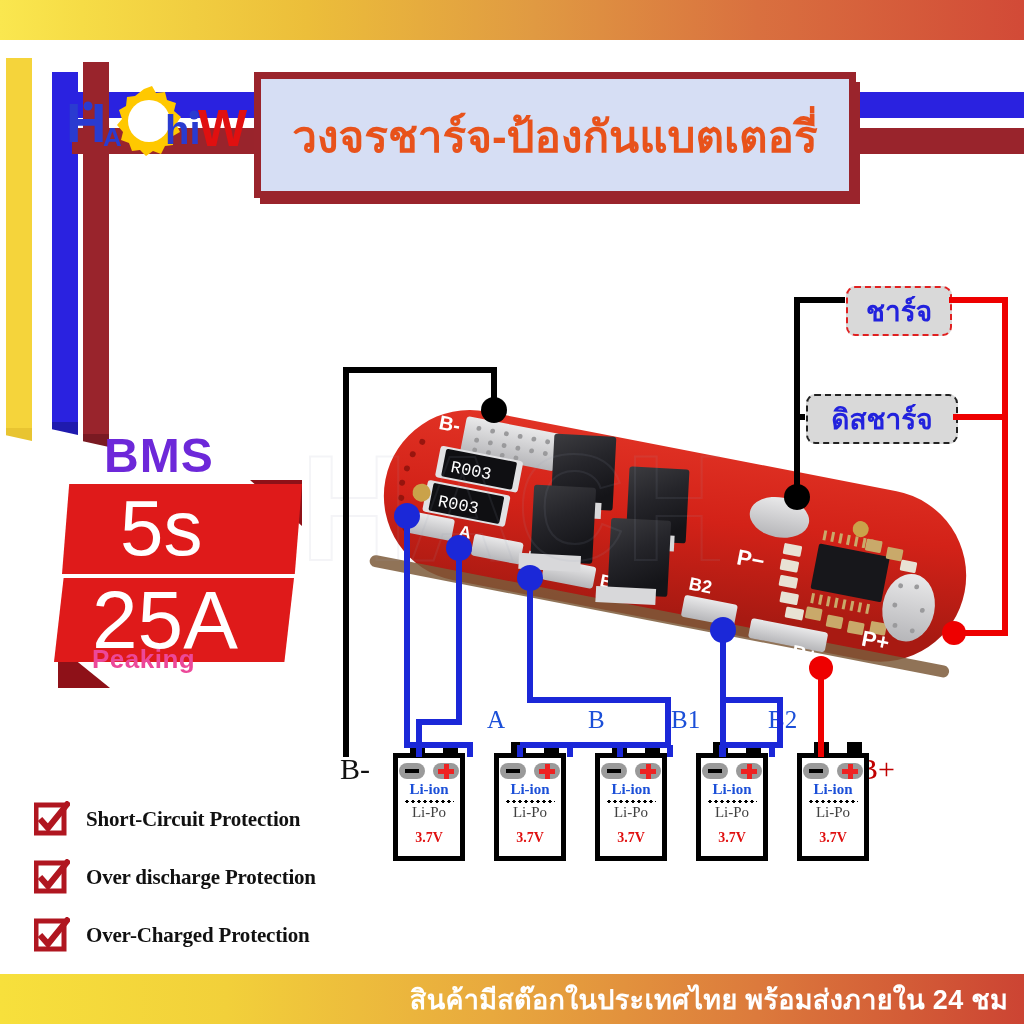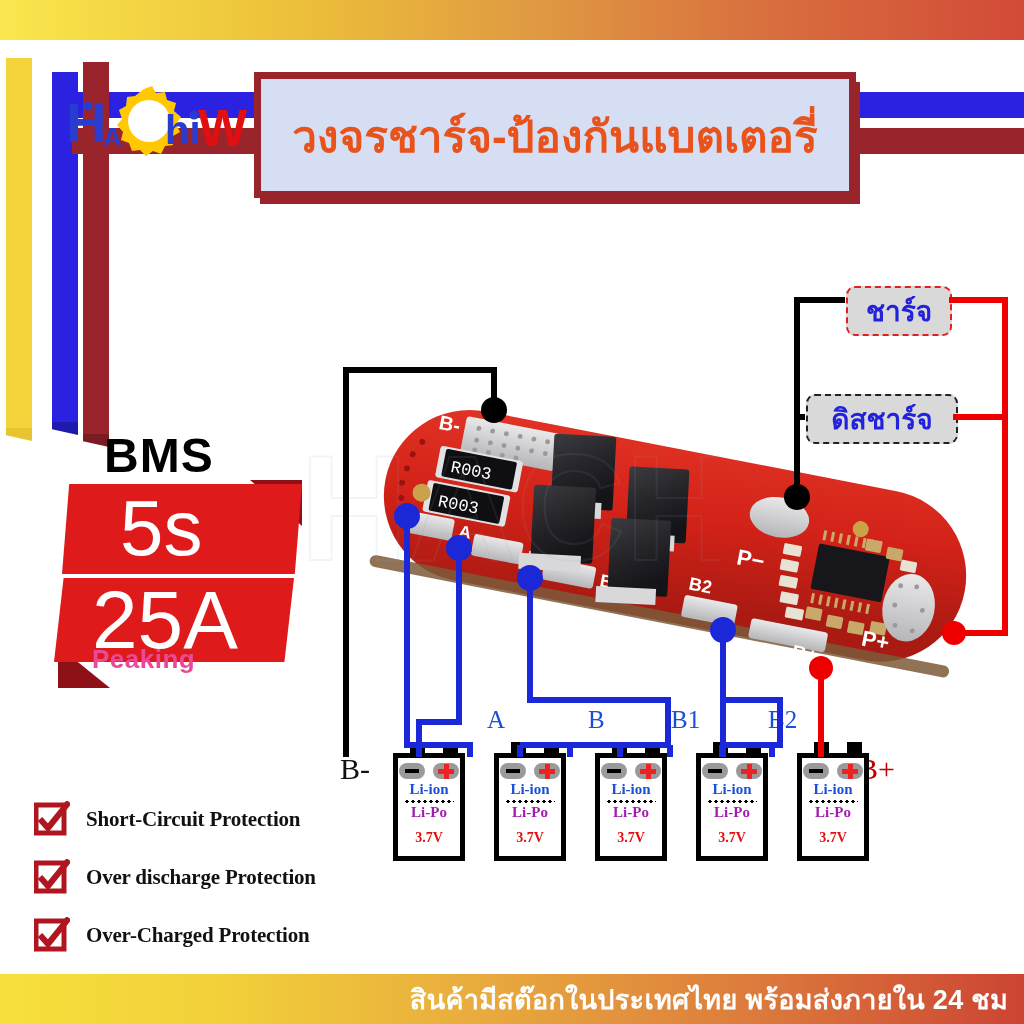--- a/index.html
+++ b/index.html
@@ -76,21 +76,21 @@
     letter-spacing:0px;
     line-height:1;
     white-space:nowrap;
     transform:translateY(2px);
   }
 
   
   .bms-badge{position:absolute;left:40px;top:428px;width:280px;height:262px;z-index:5;}
   .bms-word{
     position:absolute;left:64px;top:0px;
-    font-size:48px;font-weight:bold;color:#000000;
+    font-size:48px;font-weight:bold;color:#6d28d9;
     letter-spacing:1px;
   }
   .ribbon-fold-tr{
     position:absolute;left:210px;top:52px;width:52px;height:46px;
     background:#8E1118;clip-path:polygon(0 0,100% 0,100% 100%);
   }
   .ribbon-fold-bl{
     position:absolute;left:18px;top:218px;width:52px;height:42px;
     background:#8E1118;clip-path:polygon(0 0,100% 100%,0 100%);
   }
@@ -163,21 +163,21 @@
     position:absolute;left:6px;top:6px;width:14px;height:4px;background:#000;
   }
   .term .plus-h{position:absolute;left:5px;top:6px;width:16px;height:5px;background:#EE2222;}
   .term .plus-v{position:absolute;left:10.5px;top:1px;width:5px;height:15px;background:#EE2222;}
   .cell-t1{color:#1B4FD8;font-size:15px;font-weight:bold;margin-top:2px;font-family:"Liberation Serif",serif;}
   .cell-dots{
     width:50px;height:3px;margin:2px 0 1px 0;
     background-image:radial-gradient(circle,#000 45%,transparent 46%);
     background-size:6px 3px;background-repeat:repeat-x;
   }
-  .cell-t2{color:#a21caf;font-size:15px;font-weight:bold;font-family:"Liberation Serif",serif;}
+  .cell-t2{color:#404040;font-size:15px;font-weight:normal;font-family:"Liberation Serif",serif;}
   .cell-v{color:#E01010;font-size:14px;font-weight:bold;font-family:"Liberation Serif",serif;margin-top:9px;}
 
   .tab{position:absolute;width:15px;height:16px;background:#000;top:-16px;}
 
   .wirelabel{
     position:absolute;color:#1B4FD8;font-size:25px;font-weight:normal;
     font-family:"Liberation Serif",serif;
   }
   .bminus{
     position:absolute;left:340px;top:752px;

